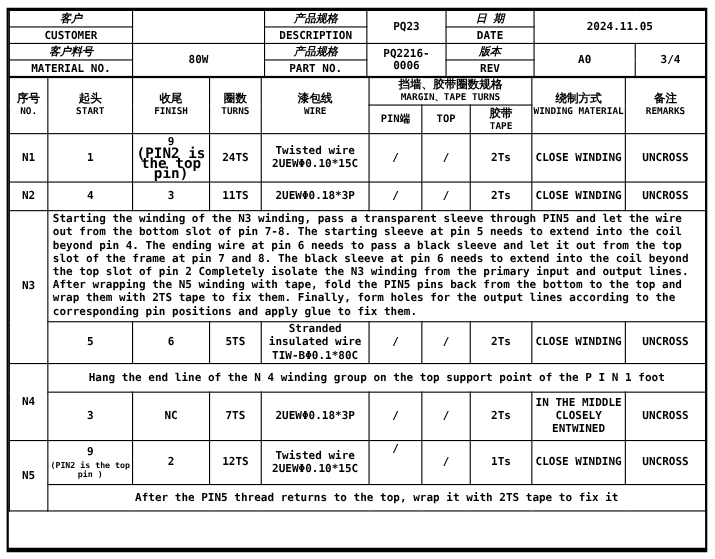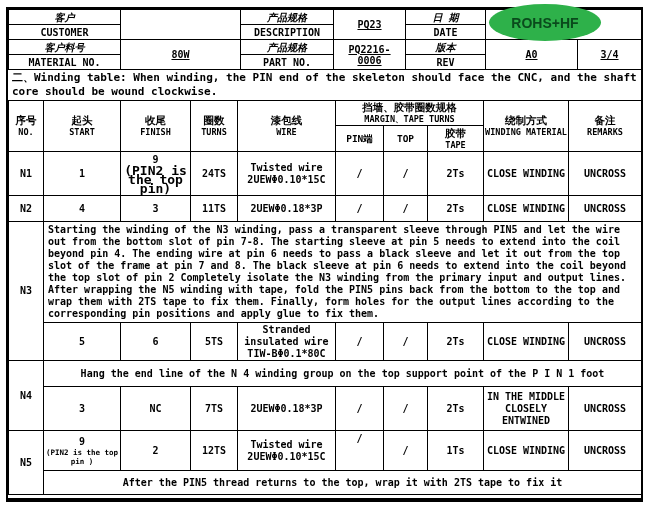--- a/index.html
+++ b/index.html
@@ -32,21 +32,21 @@
   }
 
   table { border-collapse: collapse; table-layout: fixed; width: 633px; }
   td { border: 1px solid #000; text-align: center; vertical-align: middle;
        padding: 0; overflow: hidden; font-weight: bold; }
   tr.h15 td { height: 15px; }
 
   .info td { font-size: 10px; }
   .cn  { font-size: 11px; line-height: 13px; font-style: italic; }
   .en  { font-size: 8.5px; line-height: 11px; letter-spacing: 0px; }
-  .val { font-size: 10px; text-decoration: underline; }
+  .val { font-size: 10px; }
 
   .intro {
     height: 30px; padding: 1px 4px 0 4px;
     font-size: 11px; line-height: 14px; font-weight: bold;
     text-align: left;
   }
 
   .wind td { font-size: 10px; line-height: 12px; }
   .wind .cnh { font-size: 10.5px; line-height: 13px; display: block; }
   .wind .enh { font-size: 8.5px; line-height: 11px; display: block; }
@@ -61,23 +61,20 @@
   }
   .centernote { font-size: 10.5px; }
   .vtop { vertical-align: top; }
   .vtop .line { padding-top: 2px; }
 </style>
 </head>
 <body>
 
 <div class="sheet">
 
-  <div class="badge" id="rohs-badge" style="background: rgb(46, 177, 74); color: rgb(10, 74, 28);">
-    <span>ROHS+HF</span>
-  </div>
 
 
   <table class="info">
     <colgroup>
       <col style="width:112px">
         <col style="width:120px">
         <col style="width:93px">
       <col style="width:72px">
         <col style="width:80px">
         <col style="width:92px">
@@ -110,21 +107,20 @@
       <td class="val" rowspan="2">3/4</td>
     </tr>
     <tr class="h15">
       <td class="en">MATERIAL NO.</td>
       <td class="en">PART NO.</td>
       <td class="en">REV</td>
     </tr>
   </tbody>
     </table>
 
-  <div class="intro">二、Winding table: When winding, the PIN end of the skeleton should face the CNC, and the shaft core should be wound clockwise.</div>
 
   <table class="wind">
     <colgroup>
       <col style="width:35px">
         <col style="width:77px">
         <col style="width:70px">
         <col style="width:47px">
       <col style="width:98px">
         <col style="width:48px">
         <col style="width:44px">

